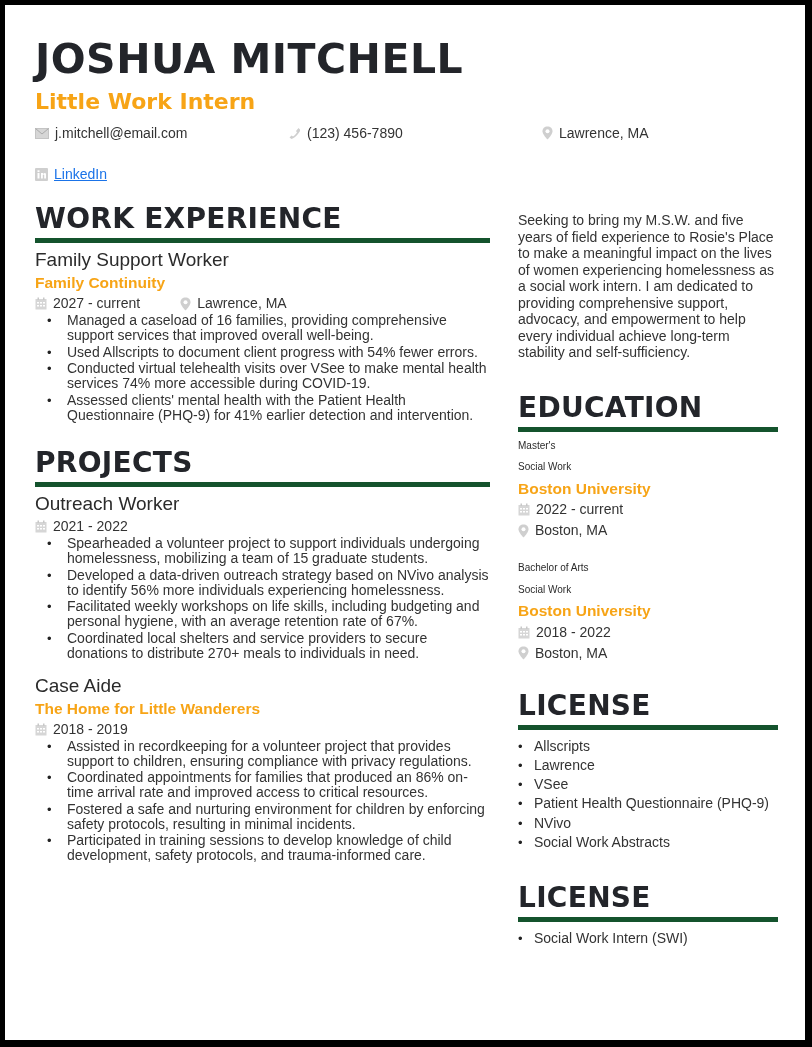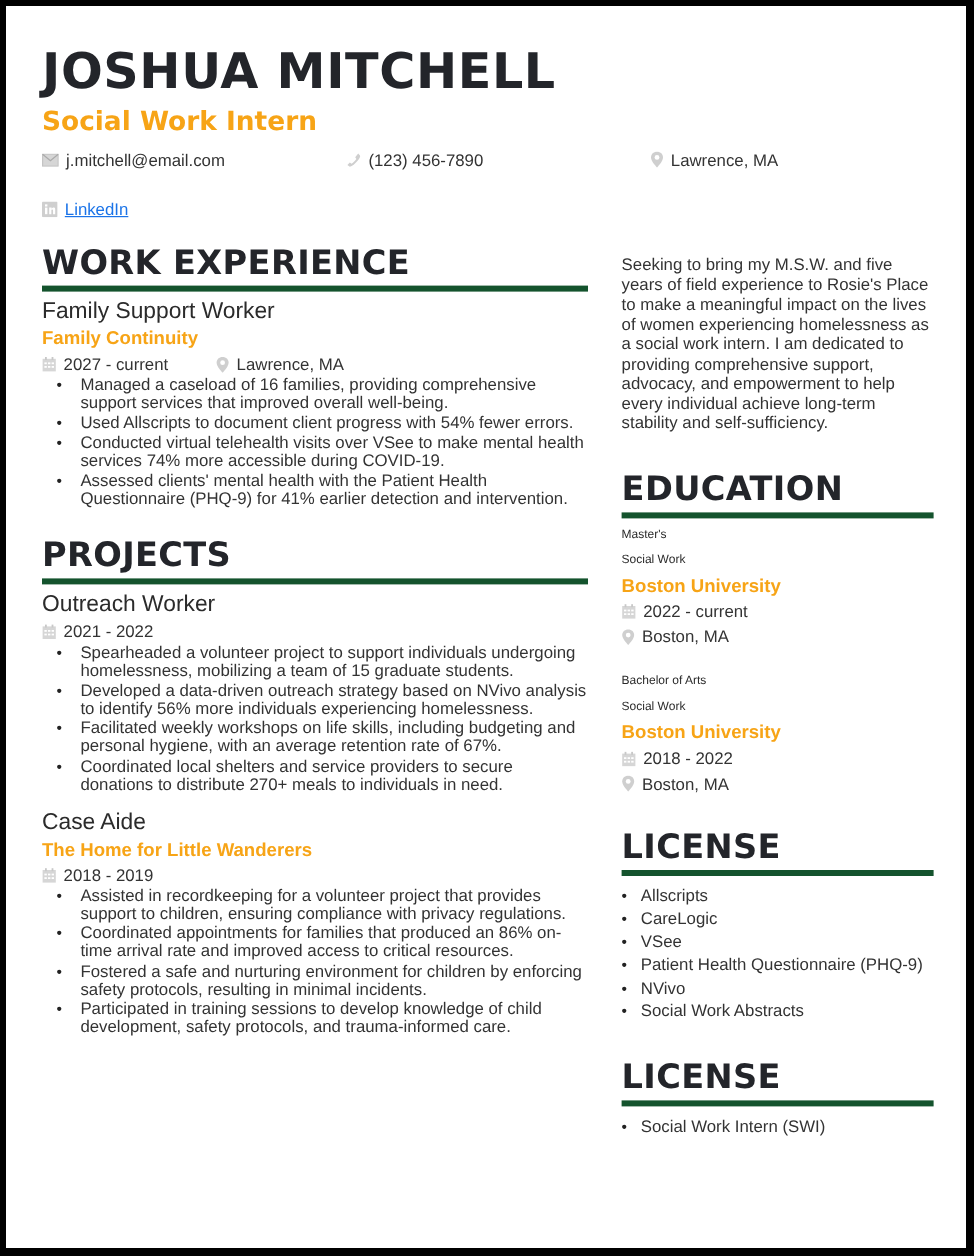--- a/index.html
+++ b/index.html
@@ -44,21 +44,21 @@
   ul.skill-list { list-style: none; margin-left: 16px; margin-top: 7px; }
   ul.skill-list li { position: relative; font-size: 14px; color: #333; line-height: 19.3px; }
   ul.skill-list li::before { content: "•"; position: absolute; left: -16px; top: 0; font-size: 13px; color: #222; }
 </style>
 </head>
 <body>
 
 <div class="page">
 
   <div class="name">JOSHUA MITCHELL</div>
-  <div class="title">Social Work Intern</div>
+  <div class="title">Little Work Intern</div>
 
   <div class="contact" style="left:30px; top:121px;">
     <svg width="14" height="11" viewBox="0 0 14 11">
         <rect x="0.5" y="0.5" width="13" height="10" fill="#d6d6d6" stroke="#c4c4c4"></rect>
         <path d="M0.5 0.5 L7 6 L13.5 0.5" fill="none" stroke="#aaa" stroke-width="1"></path>
       </svg>
     <span>j.mitchell@email.com</span>
   </div>
   <div class="contact" style="left:283px; top:121px;">
     <svg width="13" height="13" viewBox="0 0 13 13">
@@ -248,21 +248,21 @@
             </svg>
           <span>Boston, MA</span>
         </div>
       </div>
     </section>
 
     <section style="margin-top:28px;">
       <h2 class="sec-h">LICENSE</h2>
       <ul class="skill-list">
         <li>Allscripts</li>
-        <li>CareLogic</li>
+        <li>Lawrence</li>
         <li>VSee</li>
         <li>Patient Health Questionnaire (PHQ-9)</li>
         <li>NVivo</li>
         <li>Social Work Abstracts</li>
       </ul>
     </section>
 
     <section style="margin-top:32px;">
       <h2 class="sec-h">LICENSE</h2>
       <ul class="skill-list">

